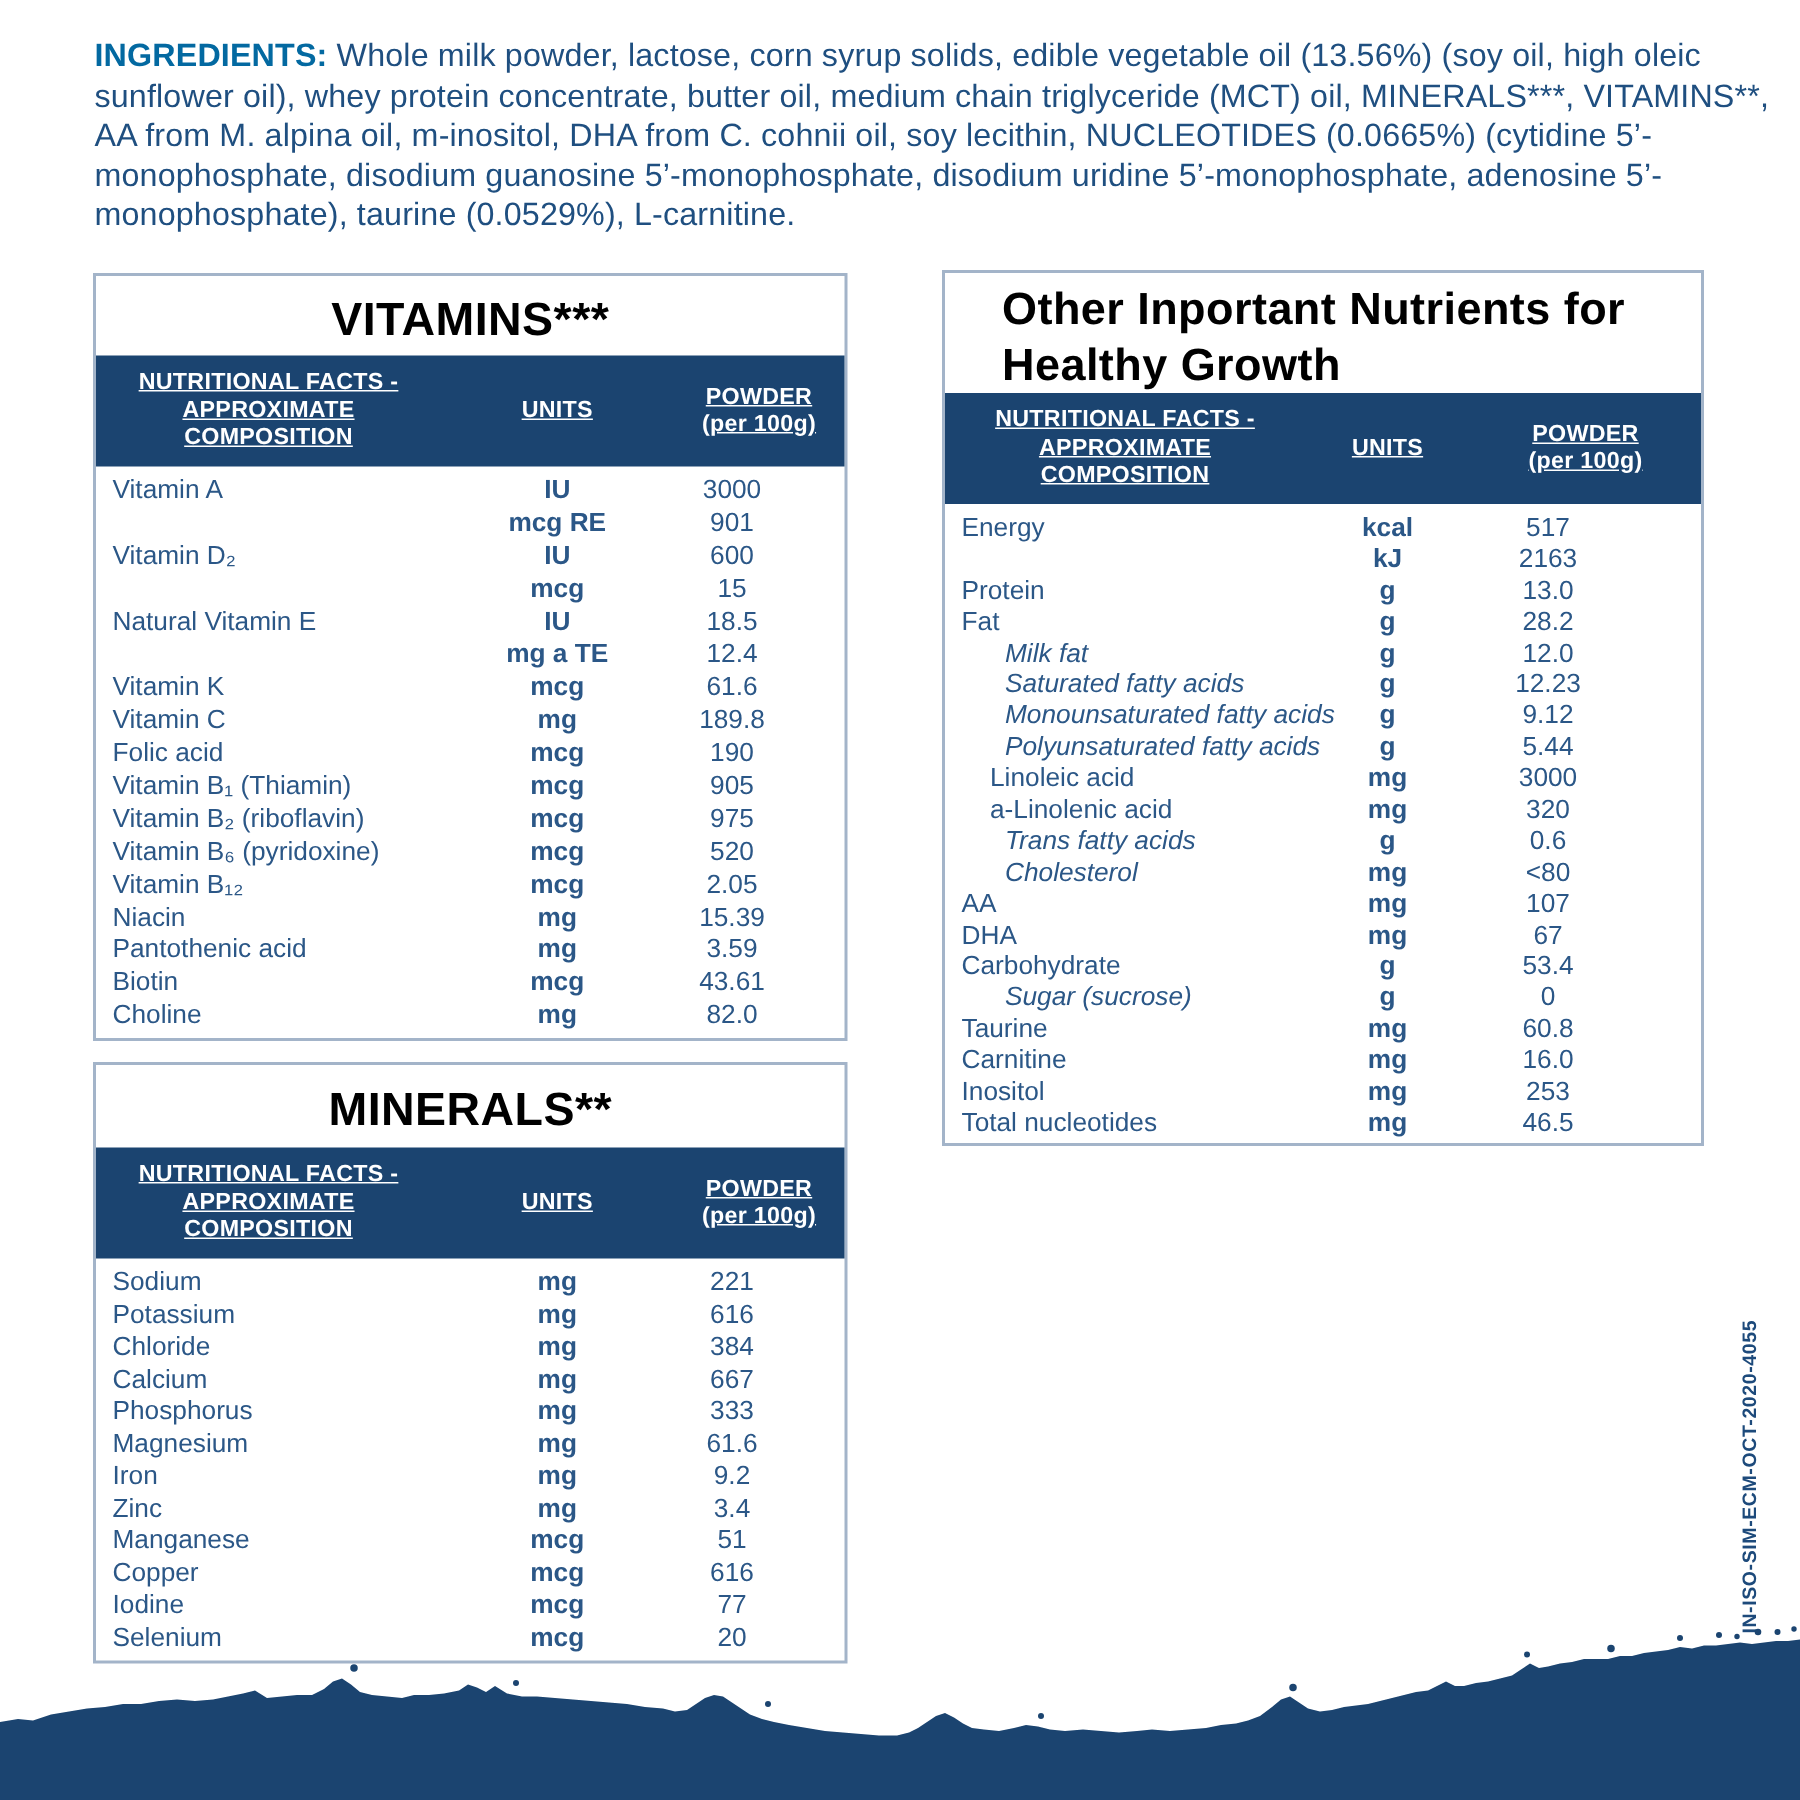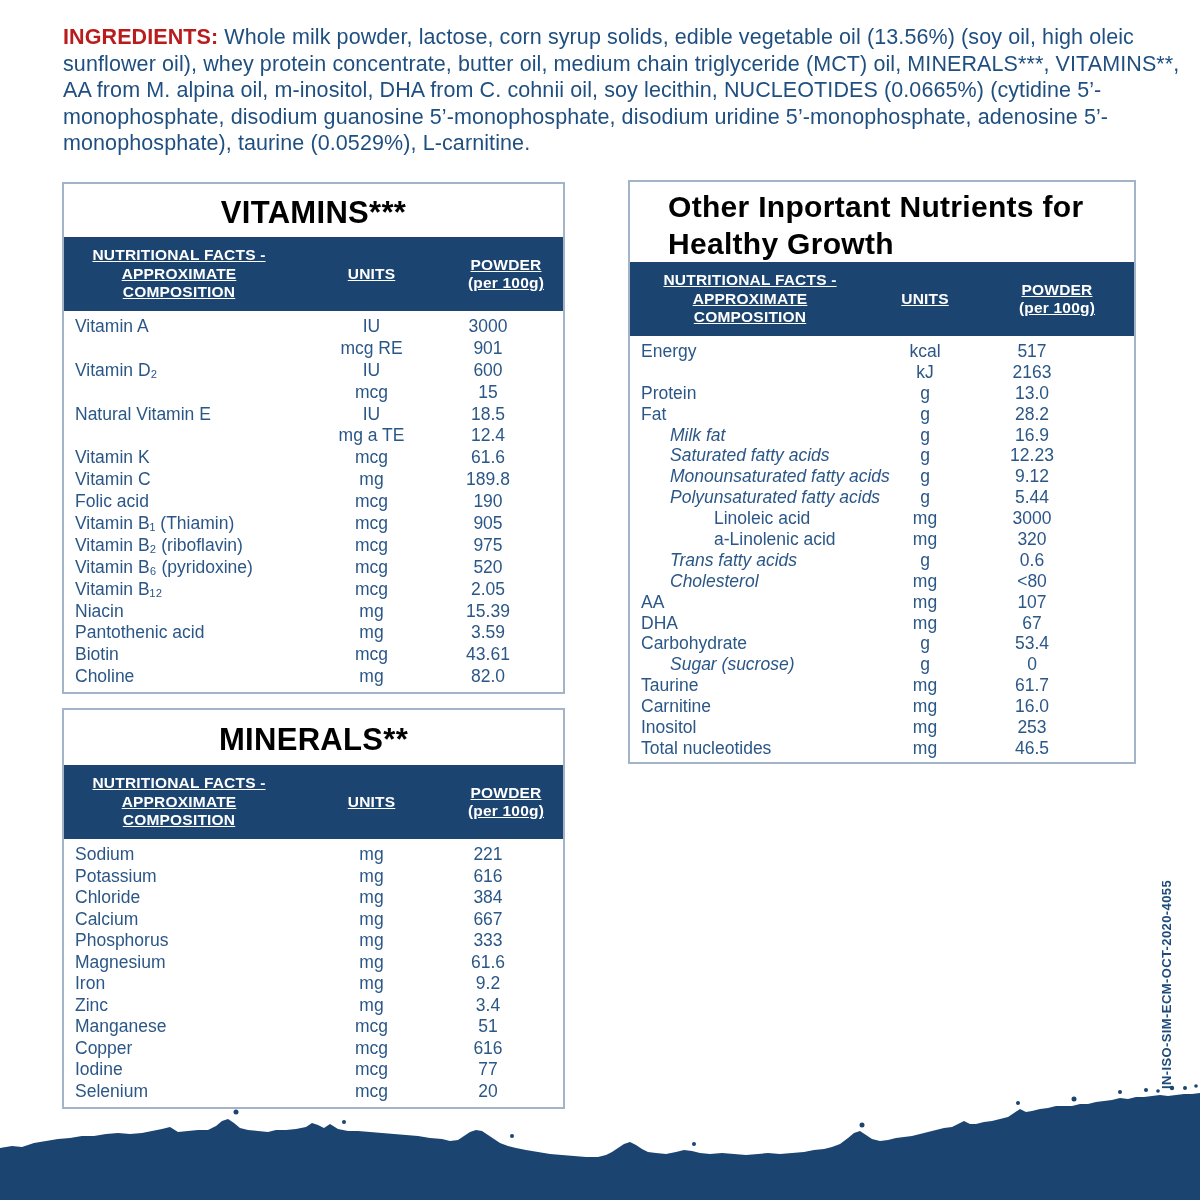--- a/index.html
+++ b/index.html
@@ -3,21 +3,21 @@
 <meta charset="utf-8">
 <style>
   * { margin:0; padding:0; box-sizing:border-box; }
   html,body { width:1200px; height:1200px; background:#ffffff; overflow:hidden;
               font-family:"Liberation Sans","DejaVu Sans",sans-serif; }
   #canvas { position:absolute; width:1200px; height:1200px; background:#ffffff; }
 
   
   #ingredients { position:absolute; left:63px; top:24px; width:1120px;
                  font-size:21.5px; line-height:26.6px; color:#1f4f80; letter-spacing:0.1px; }
-  #ingredients .lbl { font-weight:bold; color:#b91c1c; }
+  #ingredients .lbl { font-weight:bold; color:#0369a1; }
 
   
   .tbl { position:absolute; border:2px solid #a3b4c9; background:#ffffff; color:#2b5787; }
   #t-vitamins { left:62px;  top:182px; width:503px; height:512px; }
   #t-minerals { left:62px;  top:708px; width:503px; height:401px; }
   #t-other    { left:628px; top:180px; width:508px; height:584px; }
 
   .tbl-title { font-weight:bold; color:#000000; text-align:center; font-size:31px;
                letter-spacing:0.3px; }
   #t-vitamins .tbl-title { height:53px; padding-top:11px; }
@@ -34,22 +34,22 @@
   .tbl-body { padding-top:5px; }
   .row { display:grid; }
   #t-vitamins .row, #t-minerals .row { grid-template-columns:230px 155px 1fr; }
   #t-other .row { grid-template-columns:240px 110px 1fr; }
   #t-vitamins .row { height:21.9px; line-height:21.9px; }
   #t-minerals .row { height:21.5px; line-height:21.5px; }
   #t-other    .row { height:20.9px; line-height:20.9px; }
   .row { font-size:17.5px; }
   .c-name { padding-left:11px; white-space:nowrap; }
   .c-name.ind1 { padding-left:40px;font-style:italic; }
-  .c-name.ind2 { padding-left:84px; }
-  .c-unit { text-align:center; }
+  .c-name.ind2 { padding-left:30px; }
+  .c-unit { text-align:center;font-weight:bold; }
   .c-val  { text-align:center; }
   #t-vitamins .c-val, #t-minerals .c-val { padding-right:36px; }
   #t-other .c-val { padding-right:50px; }
 
   
   #code { position:absolute; left:1057px; top:976px; width:220px; height:17px;
           transform:rotate(-90deg); transform-origin:center;
           font-size:13px; font-weight:bold; color:#1d4a7b; letter-spacing:0.4px;
           text-align:center; white-space:nowrap; }
 
@@ -264,21 +264,21 @@
           <div class="c-val">13.0</div>
         </div>
         <div class="row">
           <div class="c-name ind0">Fat</div>
           <div class="c-unit">g</div>
           <div class="c-val">28.2</div>
         </div>
         <div class="row">
           <div class="c-name ind1">Milk fat</div>
           <div class="c-unit">g</div>
-          <div class="c-val">16.9</div>
+          <div class="c-val">12.0</div>
         </div>
         <div class="row">
           <div class="c-name ind1">Saturated fatty acids</div>
           <div class="c-unit">g</div>
           <div class="c-val">12.23</div>
         </div>
         <div class="row">
           <div class="c-name ind1">Monounsaturated fatty acids</div>
           <div class="c-unit">g</div>
           <div class="c-val">9.12</div>
@@ -324,21 +324,21 @@
           <div class="c-val">53.4</div>
         </div>
         <div class="row">
           <div class="c-name ind1">Sugar (sucrose)</div>
           <div class="c-unit">g</div>
           <div class="c-val">0</div>
         </div>
         <div class="row">
           <div class="c-name ind0">Taurine</div>
           <div class="c-unit">mg</div>
-          <div class="c-val">61.7</div>
+          <div class="c-val">60.8</div>
         </div>
         <div class="row">
           <div class="c-name ind0">Carnitine</div>
           <div class="c-unit">mg</div>
           <div class="c-val">16.0</div>
         </div>
         <div class="row">
           <div class="c-name ind0">Inositol</div>
           <div class="c-unit">mg</div>
           <div class="c-val">253</div>

